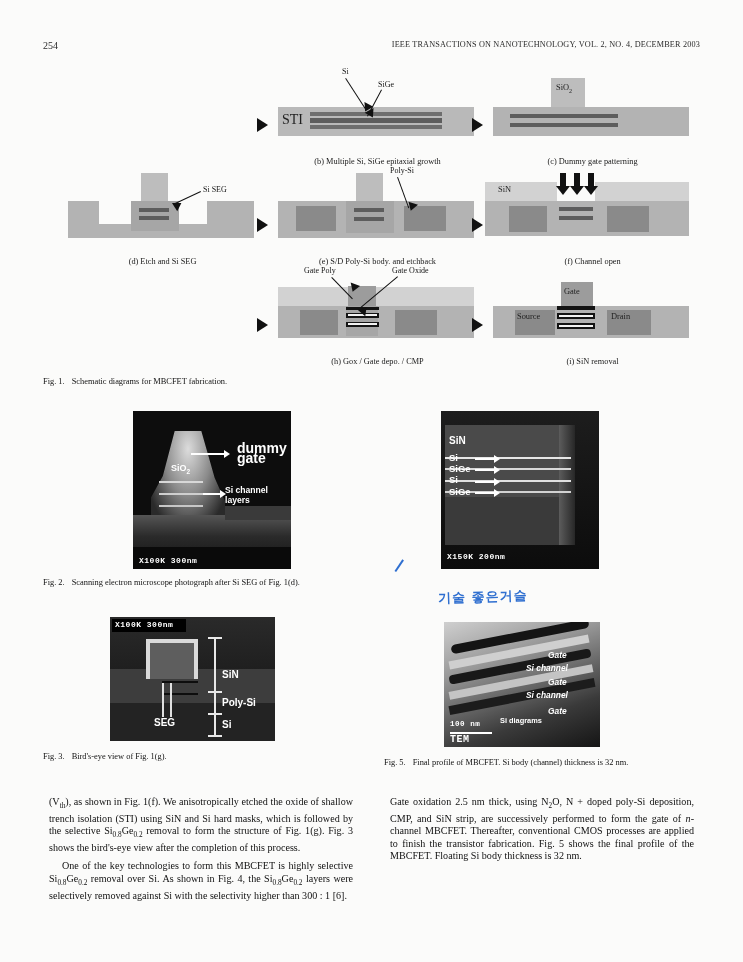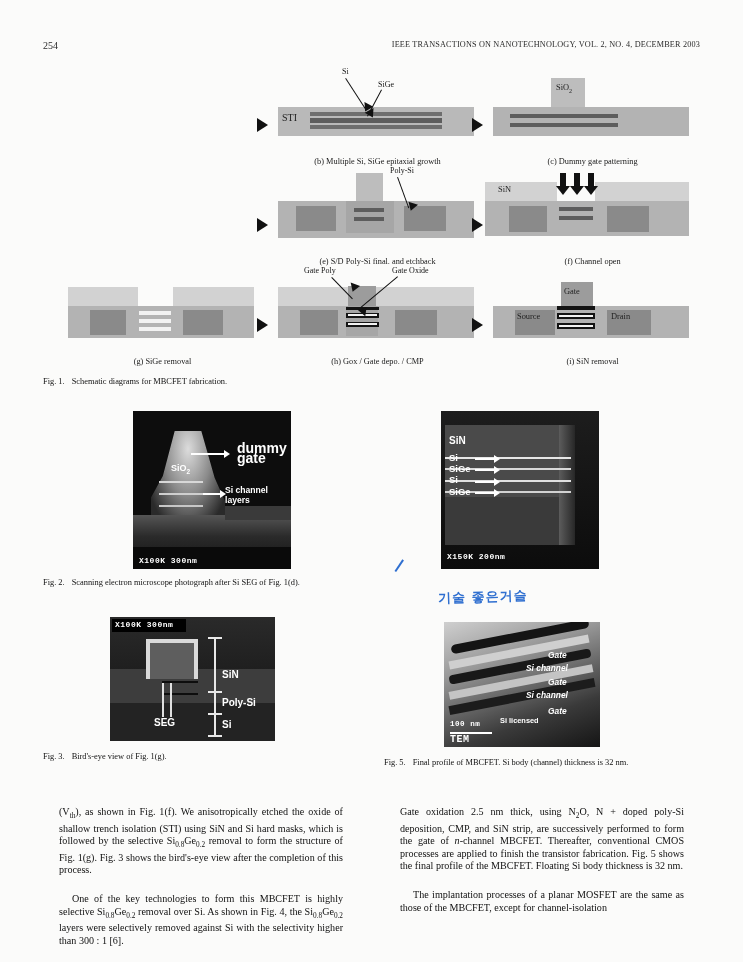--- a/index.html
+++ b/index.html
@@ -184,21 +184,21 @@
 
   
   .col {
     position: absolute;
     width: 316px;
     font-size: 10.1px;
     line-height: 12.6px;
     text-align: justify;
     color: #101010;
   }
-  .col p { margin: 16px; }
+  .col p { margin: 6px; }
   .col p.ind { text-indent: 13px; }
   sub { font-size: 72%; }
 
   .footer {
     position: absolute;
     left: 0; right: 0;
     bottom: 14px;
     text-align: center;
     font-family: "Liberation Sans", sans-serif;
     font-size: 7.3px;
@@ -238,21 +238,21 @@
 
     <div class="f1row" style="top:0">
 
       <div class="flowtri" style="left:202px; top:50px"></div>
 
       <div class="f1cell" style="left:215px">
         <div class="blk sti" style="left:8px; top:39px; width:196px; height:29px"></div>
         <div class="blk silayer" style="left:40px; top:44px; width:132px; height:4px"></div>
         <div class="blk sige" style="left:40px; top:50px; width:132px; height:5px"></div>
         <div class="blk silayer" style="left:40px; top:57px; width:132px; height:4px"></div>
-        <div class="lbl-in" style="left:12px; top:44px; font-size:10px">STI</div>
+        <div class="lbl-in" style="left:12px; top:44px; font-size:14px">STI</div>
         <div class="lbl" style="left:72px; top:-1px">Si</div>
         <div class="leadline" style="left:76px; top:10px; width:36px; transform:rotate(57deg)"></div>
         <div class="leadhead" style="left:92px; top:36px; transform:rotate(28deg)"></div>
         <div class="lbl" style="left:108px; top:12px">SiGe</div>
         <div class="leadline" style="left:112px; top:22px; width:30px; transform:rotate(118deg)"></div>
         <div class="leadhead" style="left:96px; top:42px; transform:rotate(-28deg)"></div>
         <div class="cellcap">(b) Multiple Si, SiGe epitaxial growth</div>
       </div>
       <div class="flowtri" style="left:417px; top:50px"></div>
 
@@ -261,34 +261,47 @@
         <div class="blk si-sub" style="left:8px; top:39px; width:196px; height:29px"></div>
         <div class="blk sige" style="left:25px; top:46px; width:108px; height:4px"></div>
         <div class="blk sige" style="left:25px; top:55px; width:108px; height:4px"></div>
         <div class="lbl-in" style="left:71px; top:15px">SiO<sub>2</sub></div>
         <div class="cellcap">(c) Dummy gate patterning</div>
       </div>
     </div>
 
     <div class="f1row" style="top:100px">
 
+      <div class="f1cell" style="left:0">
+        <div class="blk oxide" style="left:86px; top:5px; width:27px; height:28px"></div>
+        <div class="blk si-sub" style="left:13px; top:56px; width:186px; height:14px"></div>
+        <div class="blk si-sub" style="left:13px; top:33px; width:31px; height:27px"></div>
+        <div class="blk si-sub" style="left:152px; top:33px; width:47px; height:27px"></div>
+        <div class="blk si-sub-d" style="left:76px; top:33px; width:48px; height:30px"></div>
+        <div class="blk sige" style="left:84px; top:40px; width:30px; height:4px"></div>
+        <div class="blk sige" style="left:84px; top:48px; width:30px; height:4px"></div>
+        <div class="lbl" style="left:148px; top:17px">Si SEG</div>
+        <div class="leadline" style="left:146px; top:24px; width:30px; transform:rotate(155deg)"></div>
+        <div class="leadhead" style="left:118px; top:33px; transform:rotate(-122deg)"></div>
+        <div class="cellcap">(d) Etch and Si SEG</div>
+      </div>
       <div class="flowtri" style="left:202px; top:50px"></div>
 
       <div class="f1cell" style="left:215px">
         <div class="blk oxide" style="left:86px; top:5px; width:27px; height:28px"></div>
         <div class="blk si-sub" style="left:8px; top:33px; width:196px; height:37px"></div>
         <div class="blk si-sub-d" style="left:76px; top:33px; width:48px; height:32px"></div>
         <div class="blk poly" style="left:26px; top:38px; width:40px; height:25px"></div>
         <div class="blk poly" style="left:134px; top:38px; width:42px; height:25px"></div>
         <div class="blk sige" style="left:84px; top:40px; width:30px; height:4px"></div>
         <div class="blk sige" style="left:84px; top:49px; width:30px; height:4px"></div>
         <div class="lbl" style="left:120px; top:-2px">Poly-Si</div>
         <div class="leadline" style="left:128px; top:9px; width:33px; transform:rotate(70deg)"></div>
         <div class="leadhead" style="left:137px; top:35px; transform:rotate(18deg)"></div>
-        <div class="cellcap">(e) S/D Poly-Si final. and etchback</div>
+        <div class="cellcap">(e) S/D Poly-Si body. and etchback</div>
       </div>
       <div class="flowtri" style="left:417px; top:50px"></div>
 
       <div class="f1cell" style="left:430px">
         <div class="blk sin" style="left:0px; top:14px; width:204px; height:19px"></div>
         <div class="blk" style="left:72px; top:14px; width:38px; height:19px; background:#fbfbfa"></div>
         <div class="blk si-sub" style="left:0px; top:33px; width:204px; height:35px"></div>
         <div class="blk poly" style="left:24px; top:38px; width:38px; height:26px"></div>
         <div class="blk poly" style="left:122px; top:38px; width:42px; height:26px"></div>
         <div class="blk sige" style="left:74px; top:39px; width:34px; height:4px"></div>
@@ -296,31 +309,20 @@
         <div class="lbl-in" style="left:13px; top:17px">SiN</div>
         <div class="imp-fat" style="left:75px; top:5px"></div>
         <div class="imp-fat" style="left:89px; top:5px"></div>
         <div class="imp-fat" style="left:103px; top:5px"></div>
         <div class="cellcap">(f) Channel open</div>
       </div>
     </div>
 
     <div class="f1row" style="top:200px; height:100px">
 
-      <div class="f1cell" style="left:0">
-        <div class="blk sin" style="left:13px; top:19px; width:186px; height:19px"></div>
-        <div class="blk" style="left:83px; top:19px; width:35px; height:19px; background:#fbfbfa"></div>
-        <div class="blk si-sub" style="left:13px; top:38px; width:186px; height:32px"></div>
-        <div class="blk poly" style="left:35px; top:42px; width:36px; height:25px"></div>
-        <div class="blk poly" style="left:128px; top:42px; width:40px; height:25px"></div>
-        <div class="blk white" style="left:84px; top:43px; width:32px; height:4px"></div>
-        <div class="blk white" style="left:84px; top:51px; width:32px; height:4px"></div>
-        <div class="blk white" style="left:84px; top:59px; width:32px; height:4px"></div>
-        <div class="cellcap">(g) SiGe removal</div>
-      </div>
       <div class="flowtri" style="left:202px; top:50px"></div>
 
       <div class="f1cell" style="left:215px">
         <div class="blk gatepoly" style="left:78px; top:18px; width:28px; height:24px"></div>
         <div class="blk sin" style="left:8px; top:19px; width:196px; height:19px"></div>
         <div class="blk gatepoly" style="left:78px; top:18px; width:28px; height:24px"></div>
         <div class="blk si-sub" style="left:8px; top:38px; width:196px; height:32px"></div>
         <div class="blk si-sub-d" style="left:76px; top:38px; width:32px; height:30px"></div>
         <div class="blk poly" style="left:30px; top:42px; width:38px; height:25px"></div>
         <div class="blk poly" style="left:125px; top:42px; width:42px; height:25px"></div>
@@ -439,38 +441,37 @@
     <div style="position:absolute; left:6px; top:10px; width:140px; height:9px; background:#141414; transform:rotate(-11deg); border-radius:5px"></div>
     <div style="position:absolute; left:4px; top:26px; width:142px; height:8px; background:#cfcfcf; transform:rotate(-11deg)"></div>
     <div style="position:absolute; left:4px; top:40px; width:144px; height:9px; background:#181818; transform:rotate(-11deg); border-radius:4px"></div>
     <div style="position:absolute; left:4px; top:56px; width:146px; height:8px; background:#c4c4c4; transform:rotate(-11deg)"></div>
     <div style="position:absolute; left:4px; top:70px; width:148px; height:9px; background:#1c1c1c; transform:rotate(-11deg)"></div>
     <div class="ph-lbl" style="left:104px; top:28px; font-size:8.4px; font-style:italic">Gate</div>
     <div class="ph-lbl" style="left:82px; top:41px; font-size:8.4px; font-style:italic">Si channel</div>
     <div class="ph-lbl" style="left:104px; top:55px; font-size:8.4px; font-style:italic">Gate</div>
     <div class="ph-lbl" style="left:82px; top:68px; font-size:8.4px; font-style:italic">Si channel</div>
     <div class="ph-lbl" style="left:104px; top:84px; font-size:8.4px; font-style:italic">Gate</div>
-    <div class="ph-lbl" style="left:56px; top:94px; font-size:7.4px">Si licensed</div>
+    <div class="ph-lbl" style="left:56px; top:94px; font-size:7.4px">Si diagrams</div>
     <div class="scalebar" style="left:6px; top:98px; font-size:7.6px">100 nm</div>
     <div style="position:absolute; left:6px; top:110px; width:42px; height:2px; background:#fff"></div>
     <div class="scalebar" style="left:6px; top:112px; font-size:10px">TEM</div>
   </div>
 
   <div class="figcap" style="left:43px; top:752px">
     <span class="tag">Fig. 3.</span><span>Bird's-eye view of Fig. 1(g).</span>
   </div>
 
   <div class="figcap" style="left:384px; top:758px; width:316px">
     <span class="tag">Fig. 5.</span><span>Final profile of MBCFET. Si body (channel) thickness is 32 nm.</span>
   </div>
 
   <div class="col" style="left:43px; top:790px">
     <p>(V<sub>th</sub>), as shown in Fig. 1(f). We anisotropically etched the oxide of shallow trench isolation (STI) using SiN and Si hard masks, which is followed by the selective Si<sub>0.8</sub>Ge<sub>0.2</sub> removal to form the structure of Fig. 1(g). Fig. 3 shows the bird's-eye view after the completion of this process.</p>
     <p class="ind">One of the key technologies to form this MBCFET is highly selective Si<sub>0.8</sub>Ge<sub>0.2</sub> removal over Si. As shown in Fig. 4, the Si<sub>0.8</sub>Ge<sub>0.2</sub> layers were selectively removed against Si with the selectivity higher than 300 : 1 [6].</p>
   </div>
 
   <div class="col" style="left:384px; top:790px">
     <p>Gate oxidation 2.5 nm thick, using N<sub>2</sub>O, N + doped poly-Si deposition, CMP, and SiN strip, are successively performed to form the gate of <i>n</i>-channel MBCFET. Thereafter, conventional CMOS processes are applied to finish the transistor fabrication. Fig. 5 shows the final profile of the MBCFET. Floating Si body thickness is 32 nm.</p>
-    <p class="ind">The implantation processes of a planar MOSFET are the same as those of the MBCFET, except for channel-isolation</p>
   </div>
 
 
 </div>
 
 </body></html>

